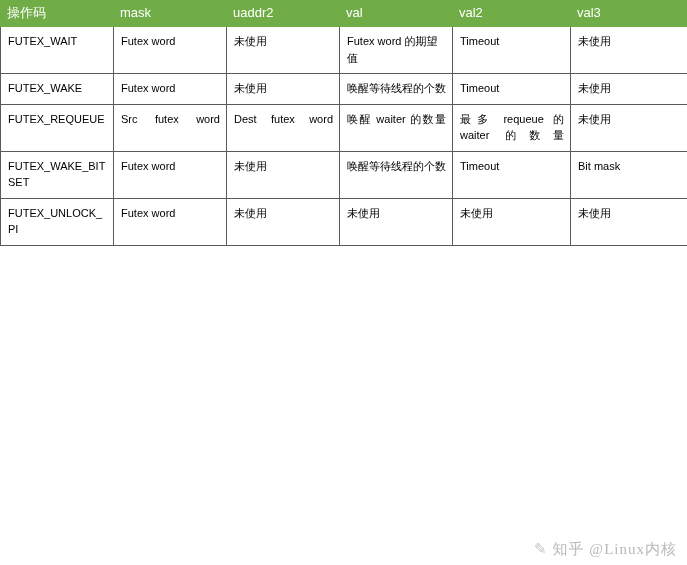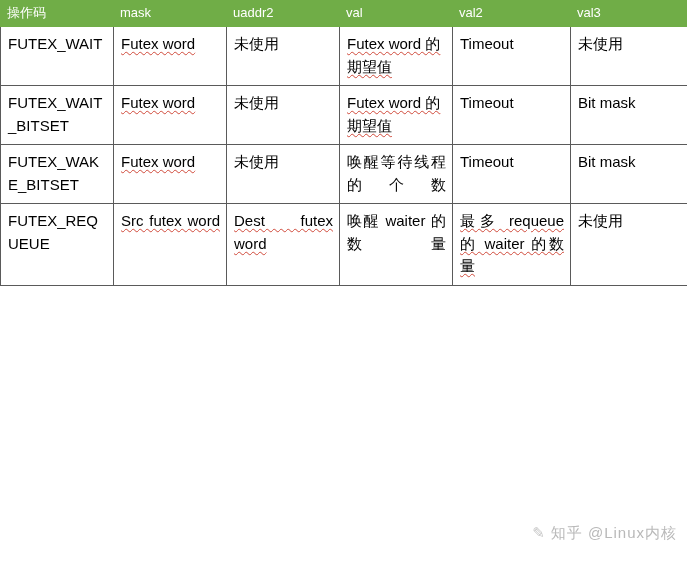--- a/index.html
+++ b/index.html
@@ -35,49 +35,48 @@
     text-align: left;
     vertical-align: top;
     padding: 4px 6px 5px 6px;
     border: 1px solid #70ad47;
     line-height: 1.25;
     margin-left: 24px;
   }
   #futex-table td {
     border: 1px solid #5a5a5a;
     vertical-align: top;
-    font-size: 15px;
+    font-size: 11px;
     color: #000000;
     padding: 6px 6px 7px 7px;
     line-height: 1.5;
     word-wrap: break-word;
   }
   #futex-table td.op {
     letter-spacing: 0px;
   }
   .sq {
-    text-decoration: underline;
     text-decoration-style: wavy;
     text-decoration-color: #d04a3b;
     text-decoration-thickness: 1px;
     text-underline-offset: 2px;
   }
   .just {
     display: block;
     text-align: justify;
     text-align-last: justify;
   }
   .watermark {
     position: absolute;
     right: 10px;
-    bottom: 22px;
+    bottom: 6px;
     font-size: 15px;
     color: #b9b9b9;
     letter-spacing: 1px;
-    font-family: Liberation Sans, sans-serif;
+    font-family: Liberation Serif, serif;
     white-space: nowrap;
   }
   .wm-logo {
     display: inline-block;
     margin-right: 5px;
     color: #c6c6c6;
     font-size: 15px;
   }
 </style>
 </head>
@@ -105,51 +104,61 @@
   <tbody>
     <tr>
       <td class="op">FUTEX_WAIT</td>
       <td><span class="sq">Futex word</span></td>
       <td>未使用</td>
       <td><span class="sq">Futex word 的期望值</span></td>
       <td>Timeout</td>
       <td>未使用</td>
     </tr>
     <tr>
-      <td class="op">FUTEX_WAIT_BITSET</td>
-      <td><span class="sq">Futex word</span></td>
-      <td>未使用</td>
-      <td><span class="sq">Futex word 的期望值</span></td>
-      <td>Timeout</td>
-      <td>Bit mask</td>
-    </tr>
-    <tr>
-      <td class="op">FUTEX_WAKE_BITSET</td>
+      <td class="op">FUTEX_WAKE</td>
       <td><span class="sq">Futex word</span></td>
       <td>未使用</td>
       <td>
           <span class="just">唤醒等待线程的个数</span>
         </td>
       <td>Timeout</td>
-      <td>Bit mask</td>
+      <td>未使用</td>
     </tr>
     <tr>
       <td class="op">FUTEX_REQUEUE</td>
       <td>
           <span class="just sq">Src futex word</span>
         </td>
       <td>
           <span class="just sq">Dest futex word</span>
         </td>
       <td>
           <span class="just">唤醒 waiter 的数量</span>
         </td>
       <td>
           <span class="just sq">最多 requeue 的 waiter 的数量</span>
         </td>
       <td>未使用</td>
     </tr>
+    <tr>
+      <td class="op">FUTEX_WAKE_BITSET</td>
+      <td><span class="sq">Futex word</span></td>
+      <td>未使用</td>
+      <td>
+          <span class="just">唤醒等待线程的个数</span>
+        </td>
+      <td>Timeout</td>
+      <td>Bit mask</td>
+    </tr>
+    <tr>
+      <td class="op">FUTEX_UNLOCK_PI</td>
+      <td><span class="sq">Futex word</span></td>
+      <td>未使用</td>
+      <td>未使用</td>
+      <td>未使用</td>
+      <td>未使用</td>
+    </tr>
   </tbody>
 </table>
 
 <div class="watermark">
   <span class="wm-logo">✎</span><span>知乎 @Linux内核</span>
 </div>
 
 </body></html>

